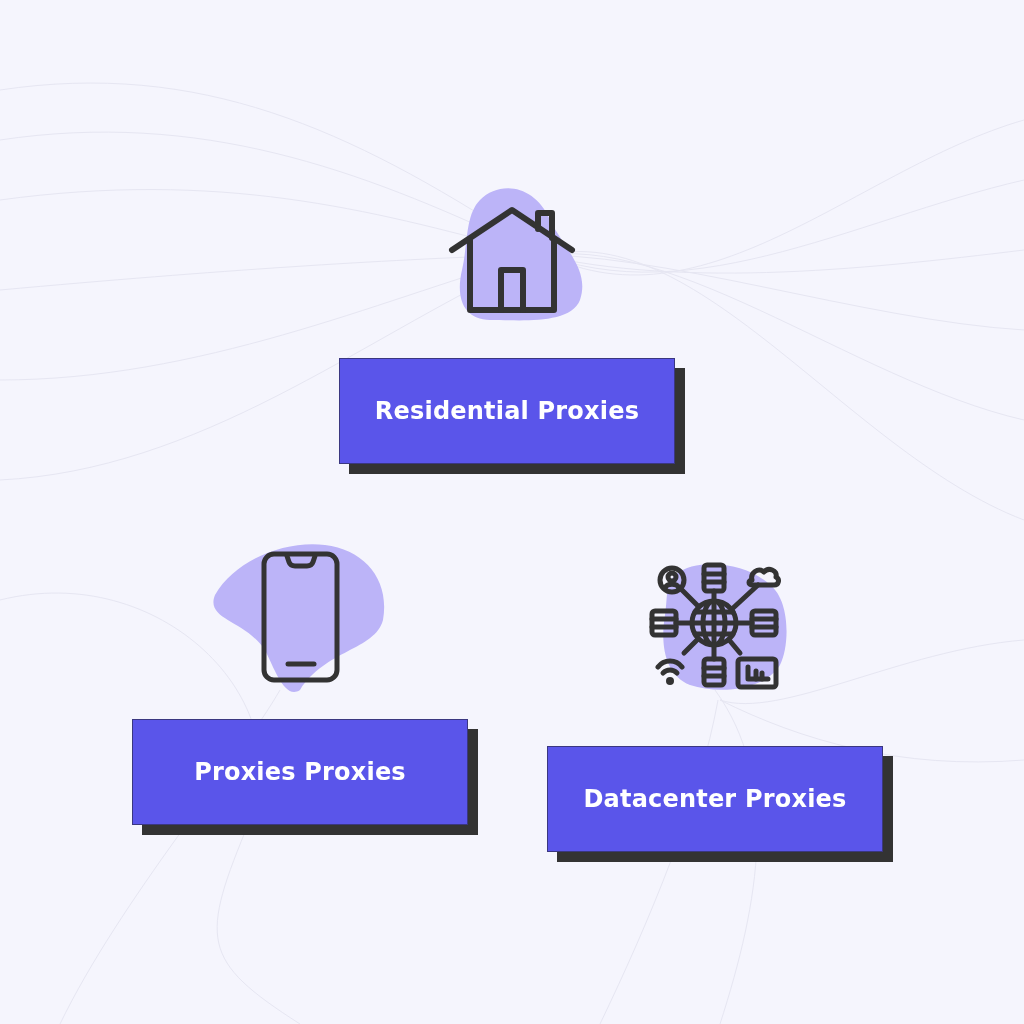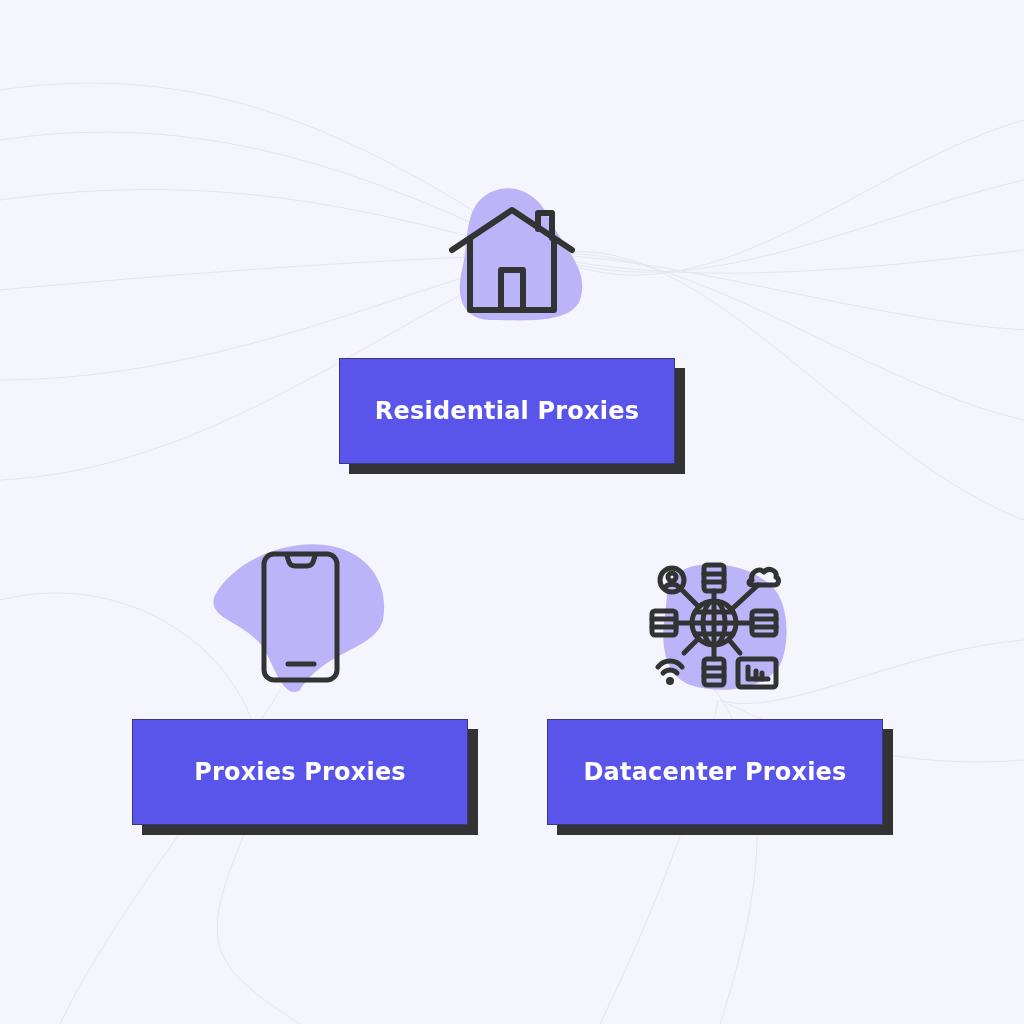--- a/index.html
+++ b/index.html
@@ -98,16 +98,16 @@
       <path d="M23 118 C27 114 33 114 37 118"></path>
       <rect x="98" y="104" width="38" height="28" rx="3"></rect>
       <path d="M108 112 L108 124 L128 124"></path>
         <path d="M116 116 L116 124"></path>
         <path d="M122 118 L122 124"></path>
       <path d="M90 86 L100 98"></path>
     </g>
     <circle cx="30" cy="126" r="4" fill="#333333"></circle>
   </svg>
 </div>
-<div class="box-wrap" style="left:547px;top:719px;width:336px;height:106px;">
+<div class="box-wrap" style="left:547px;top:746px;width:336px;height:106px;">
   <div class="box-shadow"></div>
   <div class="box">Datacenter Proxies</div>
 </div>
 
 </body></html>

